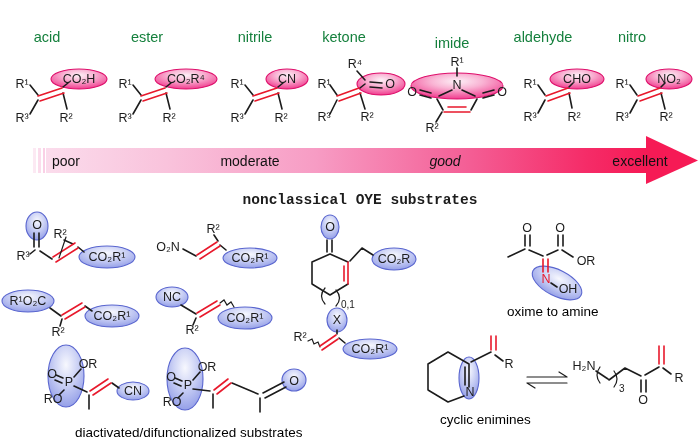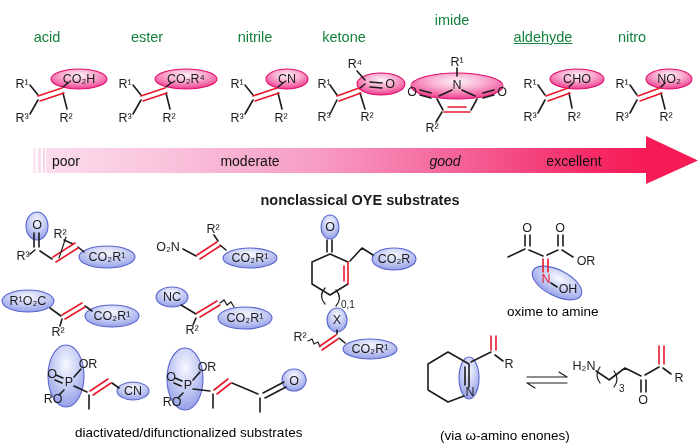--- a/index.html
+++ b/index.html
@@ -253,27 +253,27 @@
       <text class="at" text-anchor="middle" x="643" y="404">O</text>
       <text class="at" text-anchor="middle" x="679" y="382">R</text>
     </g>
   </svg>
 
 
   <div class="cat" style="left:47px;  top:29px;">acid</div>
   <div class="cat" style="left:147px; top:29px;">ester</div>
   <div class="cat" style="left:255px; top:29px;">nitrile</div>
   <div class="cat" style="left:344px; top:29px;">ketone</div>
-  <div class="cat" style="left:442px; top:12px;padding-left:20px;">imide</div>
-  <div class="cat" style="left:543px; top:29px;text-decoration:underline;">aldehyde</div>
+  <div class="cat" style="left:442px; top:35px;padding-left:20px;">imide</div>
+  <div class="cat" style="left:543px; top:29px;">aldehyde</div>
   <div class="cat" style="left:632px; top:29px;">nitro</div>
 
   <div class="alab" style="left:52px; top:153px;">poor</div>
   <div class="alab ctr" style="left:250px; top:153px;">moderate</div>
   <div class="alab ctr" style="left:445px; top:153px;font-style:italic;">good</div>
-  <div class="alab ctr" style="left:574px; top:153px;">excellent</div>
-
-  <div class="title" style="left:360px; top:192px;">nonclassical OYE substrates</div>
+  <div class="alab ctr" style="left:640px; top:153px;">excellent</div>
+
+  <div class="title" style="left:360px; top:192px;font-family:Liberation Mono, monospace;">nonclassical OYE substrates</div>
 
   <div class="cap" style="left:507px; top:304px;">oxime to amine</div>
-  <div class="cap" style="left:440px; top:428px;">(via ω-amino enones)</div>
+  <div class="cap" style="left:440px; top:412px;">cyclic enimines</div>
   <div class="cap" style="left:75px;  top:425px;">diactivated/difunctionalized substrates</div>
 </div>
 
 </body></html>

